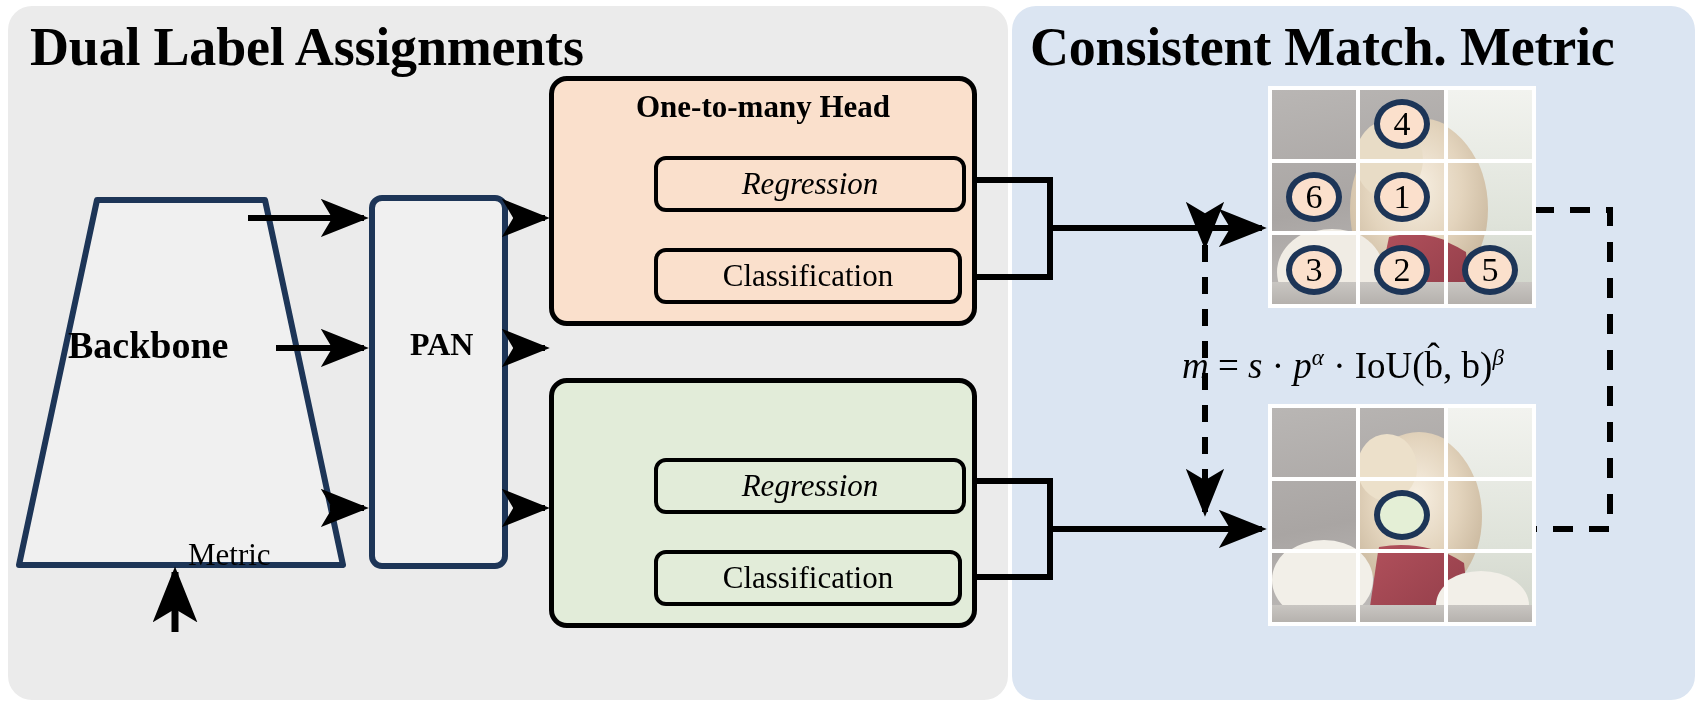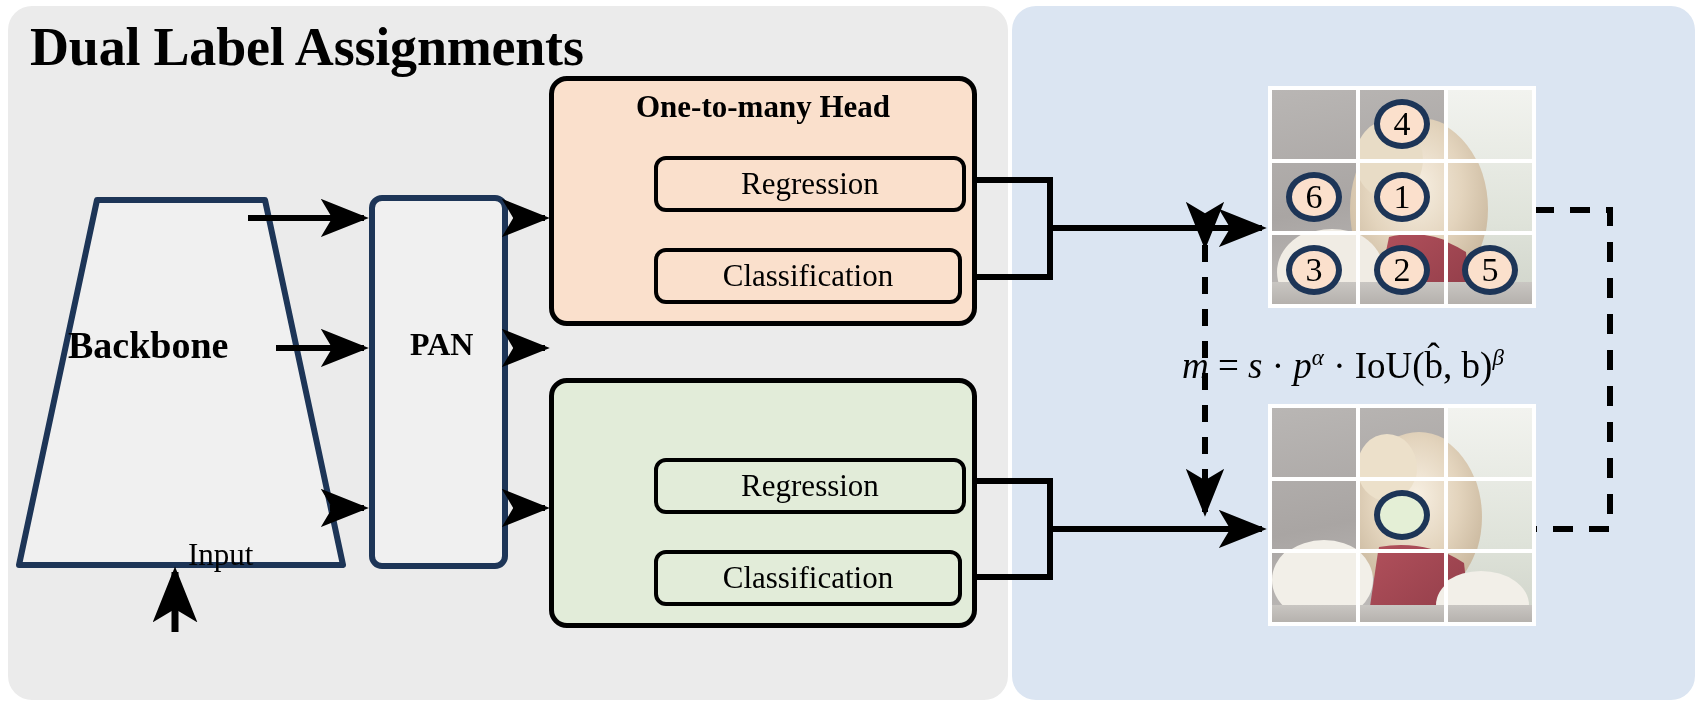--- a/index.html
+++ b/index.html
@@ -81,21 +81,21 @@
     border-radius: 12px;
     box-sizing: border-box;
     display: flex;
     align-items: center;
     justify-content: center;
     font-size: 31px;
     color: #000;
   }
   #head-many .sub-box { background: #fae0cc; }
   #head-one .sub-box { background: #e2ecd9; }
-  .sub-reg { left: 100px; top: 75px; width: 312px; height: 56px; }
+  .sub-reg { left: 100px; top: 75px; width: 312px; height: 56px; font-style: italic; }
   .sub-cls { left: 100px; top: 167px; width: 308px; height: 56px; }
 
   
   .shape-label {
     position: absolute;
     font-weight: bold;
     color: #000;
     white-space: nowrap;
   }
   #label-backbone { left: 68px; top: 323px; font-size: 38px; }
@@ -164,20 +164,21 @@
 </style>
 </head>
 <body>
 
 <div id="root">
 
   <div class="panel" id="panel-left"></div>
   <div class="panel" id="panel-right"></div>
 
   <div class="panel-title" id="title-left">Dual Label Assignments</div>
+  <div class="panel-title" id="title-right">Consistent Match. Metric</div>
 
   <svg id="vec" viewBox="0 0 1701 706">
     <defs>
       <marker id="ah" markerWidth="9" markerHeight="9" refX="7.2" refY="3.2" orient="auto" markerUnits="strokeWidth">
         <path d="M0,0 L8,3.2 L0,6.4 L1.9,3.2 Z" fill="#000"></path>
       </marker>
       <marker id="ah2" markerWidth="9" markerHeight="9" refX="7.2" refY="3.2" orient="auto" markerUnits="strokeWidth">
         <path d="M0,0 L8,3.2 L0,6.4 L1.9,3.2 Z" fill="#000"></path>
       </marker>
 
@@ -243,21 +244,21 @@
 
     <line x1="1205" y1="245" x2="1205" y2="512" stroke="#000" stroke-width="6" stroke-dasharray="17,15" marker-start="url(#ah2)" marker-end="url(#ah2)"></line>
 
     <path d="M1390,210 L1610,210 L1610,529 L1390,529" stroke="#000" stroke-width="6" fill="none" stroke-dasharray="20,16"></path>
     <line x1="1430" y1="210" x2="1395" y2="210" stroke="#000" stroke-width="6" marker-end="url(#ah)"></line>
     <line x1="1430" y1="529" x2="1395" y2="529" stroke="#000" stroke-width="6" marker-end="url(#ah)"></line>
   </svg>
 
   <div class="shape-label" id="label-backbone">Backbone</div>
   <div class="shape-label" id="label-pan">PAN</div>
-  <div id="label-input">Input</div>
+  <div id="label-input">Metric</div>
 
   <div class="head-box" id="head-many">
     <div class="head-title">One-to-many Head</div>
     <div class="sub-box sub-reg">Regression</div>
     <div class="sub-box sub-cls">Classification</div>
   </div>
 
   <div class="head-box" id="head-one">
     <div class="sub-box sub-reg">Regression</div>
     <div class="sub-box sub-cls">Classification</div>

